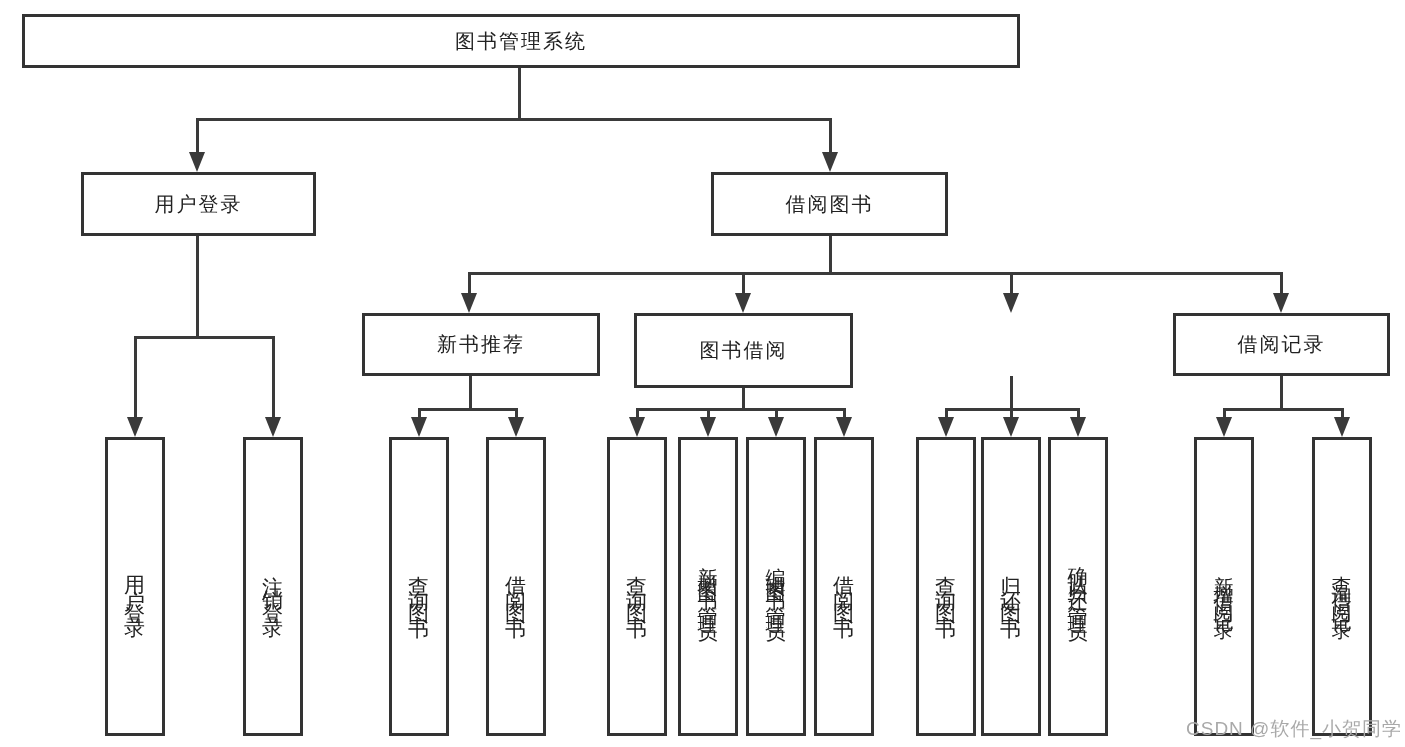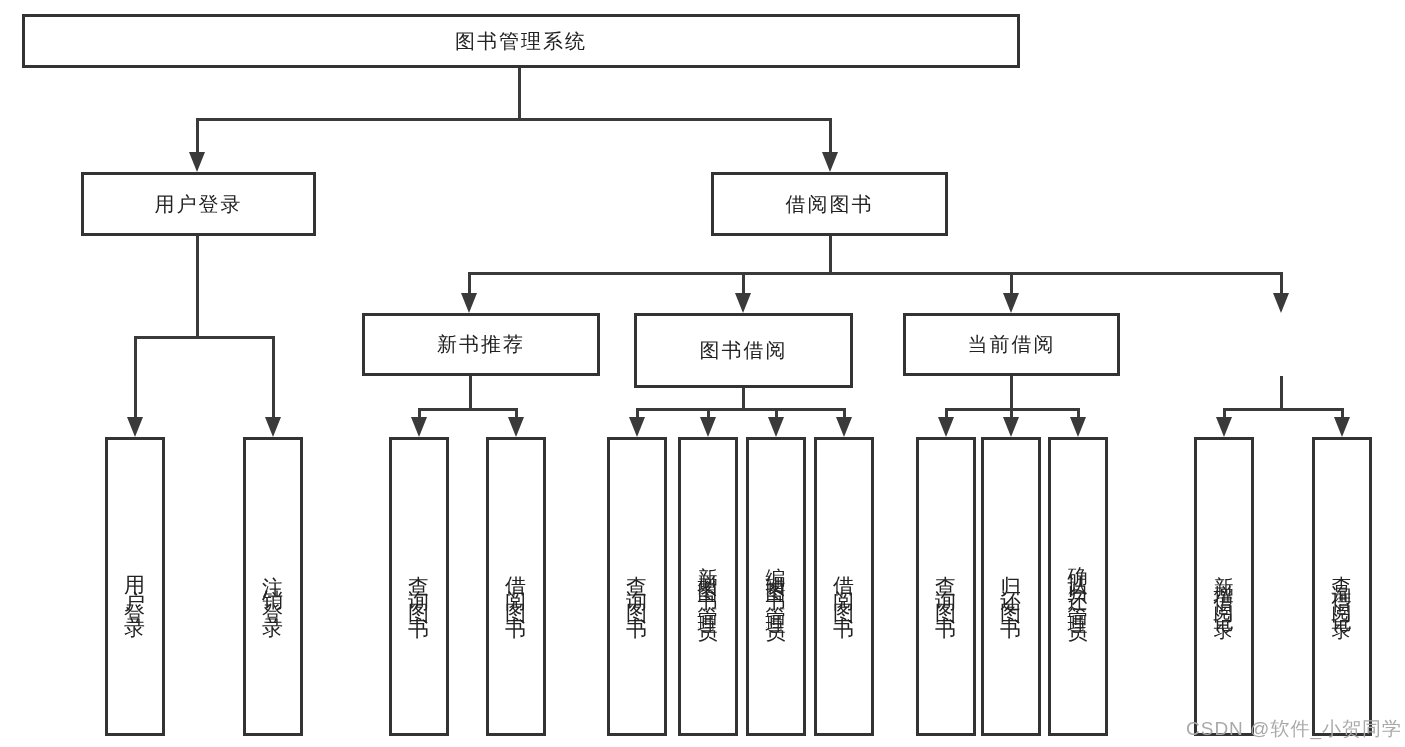--- a/index.html
+++ b/index.html
@@ -52,24 +52,24 @@
   </div>
 
   <div class="box" style="left:362px;top:313px;width:238px;height:63px;">
     <span>新书推荐</span>
   </div>
 
   <div class="box" style="left:634px;top:313px;width:219px;height:75px;">
     <span>图书借阅</span>
   </div>
 
-  <div class="box" style="left:903px;top:313px;width:217px;height:63px;">
-    <span>当前借阅</span>
+
+  <div class="box" style="left:1173px;top:313px;width:217px;height:63px;">
+    <span>借阅记录</span>
   </div>
-
 
   <div class="leafbox" style="left:105px;top:437px;width:60px;height:299px;">
     <span class="vtext">用户登录</span>
   </div>
   <div class="leafbox" style="left:243px;top:437px;width:60px;height:299px;">
     <span class="vtext">注销登录</span>
   </div>
 
   <div class="leafbox" style="left:389px;top:437px;width:60px;height:299px;">
     <span class="vtext">查询图书</span>

